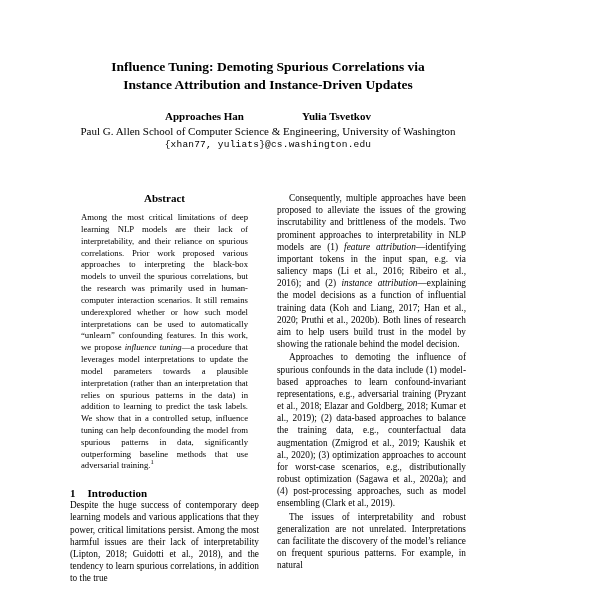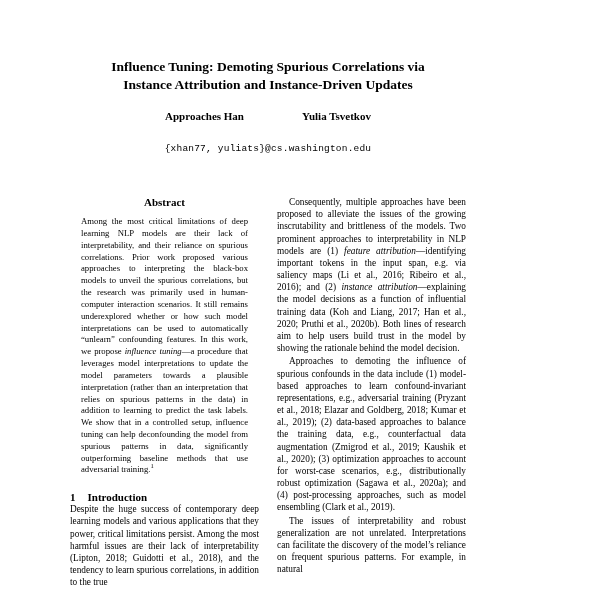--- a/index.html
+++ b/index.html
@@ -29,21 +29,21 @@
   }
   .affiliation {
     text-align:center;
     font-size:11px;
     margin-top:3px;
   }
   .email {
     text-align:center;
     font-family:"Liberation Mono", "DejaVu Sans Mono", monospace;
     font-size:9.5px;
-    margin-top:21px;
+    margin-top:2px;
     letter-spacing:0.2px;
   }
 
   .columns {
     display:flex;
     gap:18px;
     margin-top:42px;
   }
   .col { width:221px; }
 
@@ -89,20 +89,21 @@
     <div class="title">
       <div>Influence Tuning: Demoting Spurious Correlations via</div>
       <div>Instance Attribution and Instance-Driven Updates</div>
     </div>
 
     <div class="authors">
       <span>Approaches Han</span>
       <span>Yulia Tsvetkov</span>
     </div>
 
+    <div class="affiliation">Paul G. Allen School of Computer Science &amp; Engineering, University of Washington</div>
 
     <div class="email">{xhan77, yuliats}@cs.washington.edu</div>
 
     <div class="columns">
 
       <div class="col">
         <div class="abstract-heading">Abstract</div>
         <div class="abstract-body"><span>Among the most critical limitations of deep learning NLP models are their lack of interpretability, and their reliance on spurious correlations. Prior work proposed various approaches to interpreting the black-box models to unveil the spurious correlations, but the research was primarily used in human-computer interaction scenarios. It still remains underexplored whether or how such model interpretations can be used to automatically “unlearn” confounding features. In this work, we propose </span><em>influence tuning</em><span>—a procedure that leverages model interpretations to update the model parameters towards a plausible interpretation (rather than an interpretation that relies on spurious patterns in the data) in addition to learning to predict the task labels. We show that in a controlled setup, influence tuning can help deconfounding the model from spurious patterns in data, significantly outperforming baseline methods that use adversarial training.</span><sup>1</sup></div>
 
         <div class="section-heading">

